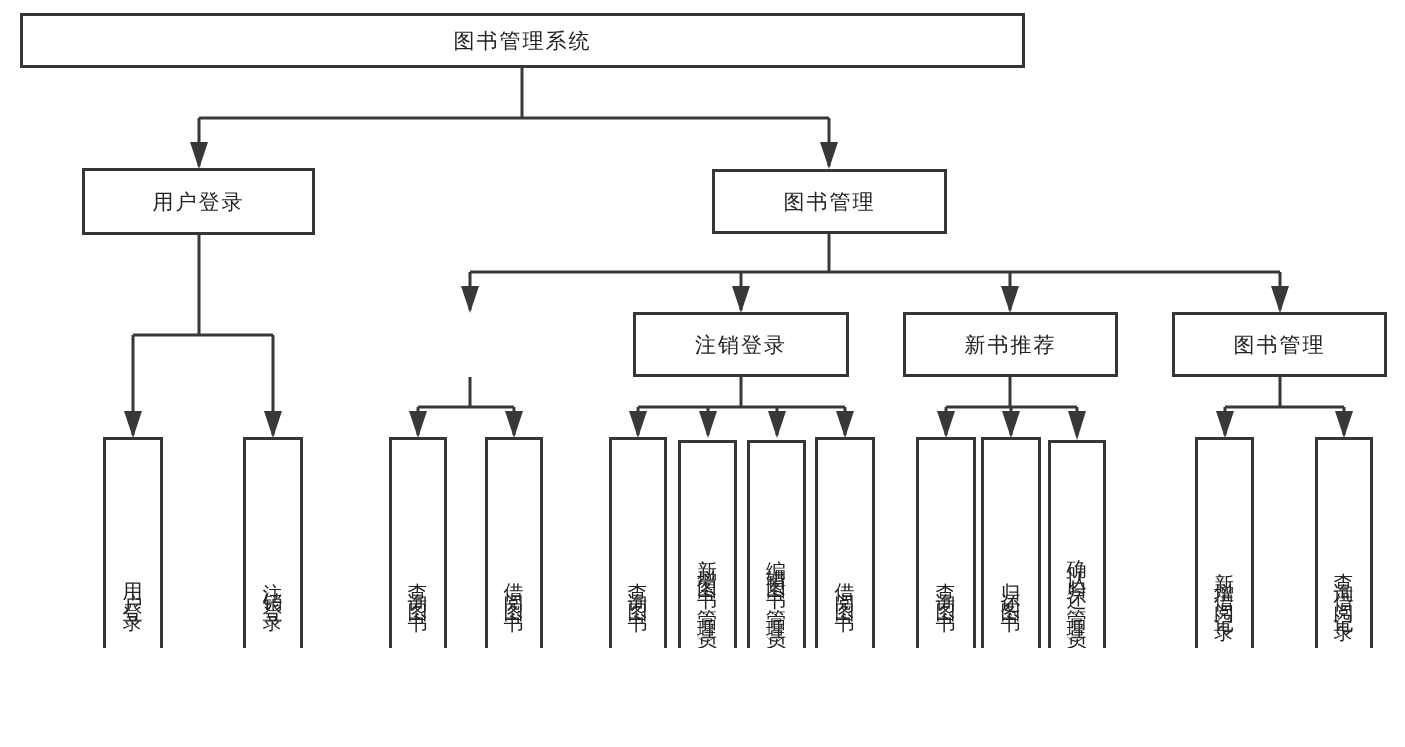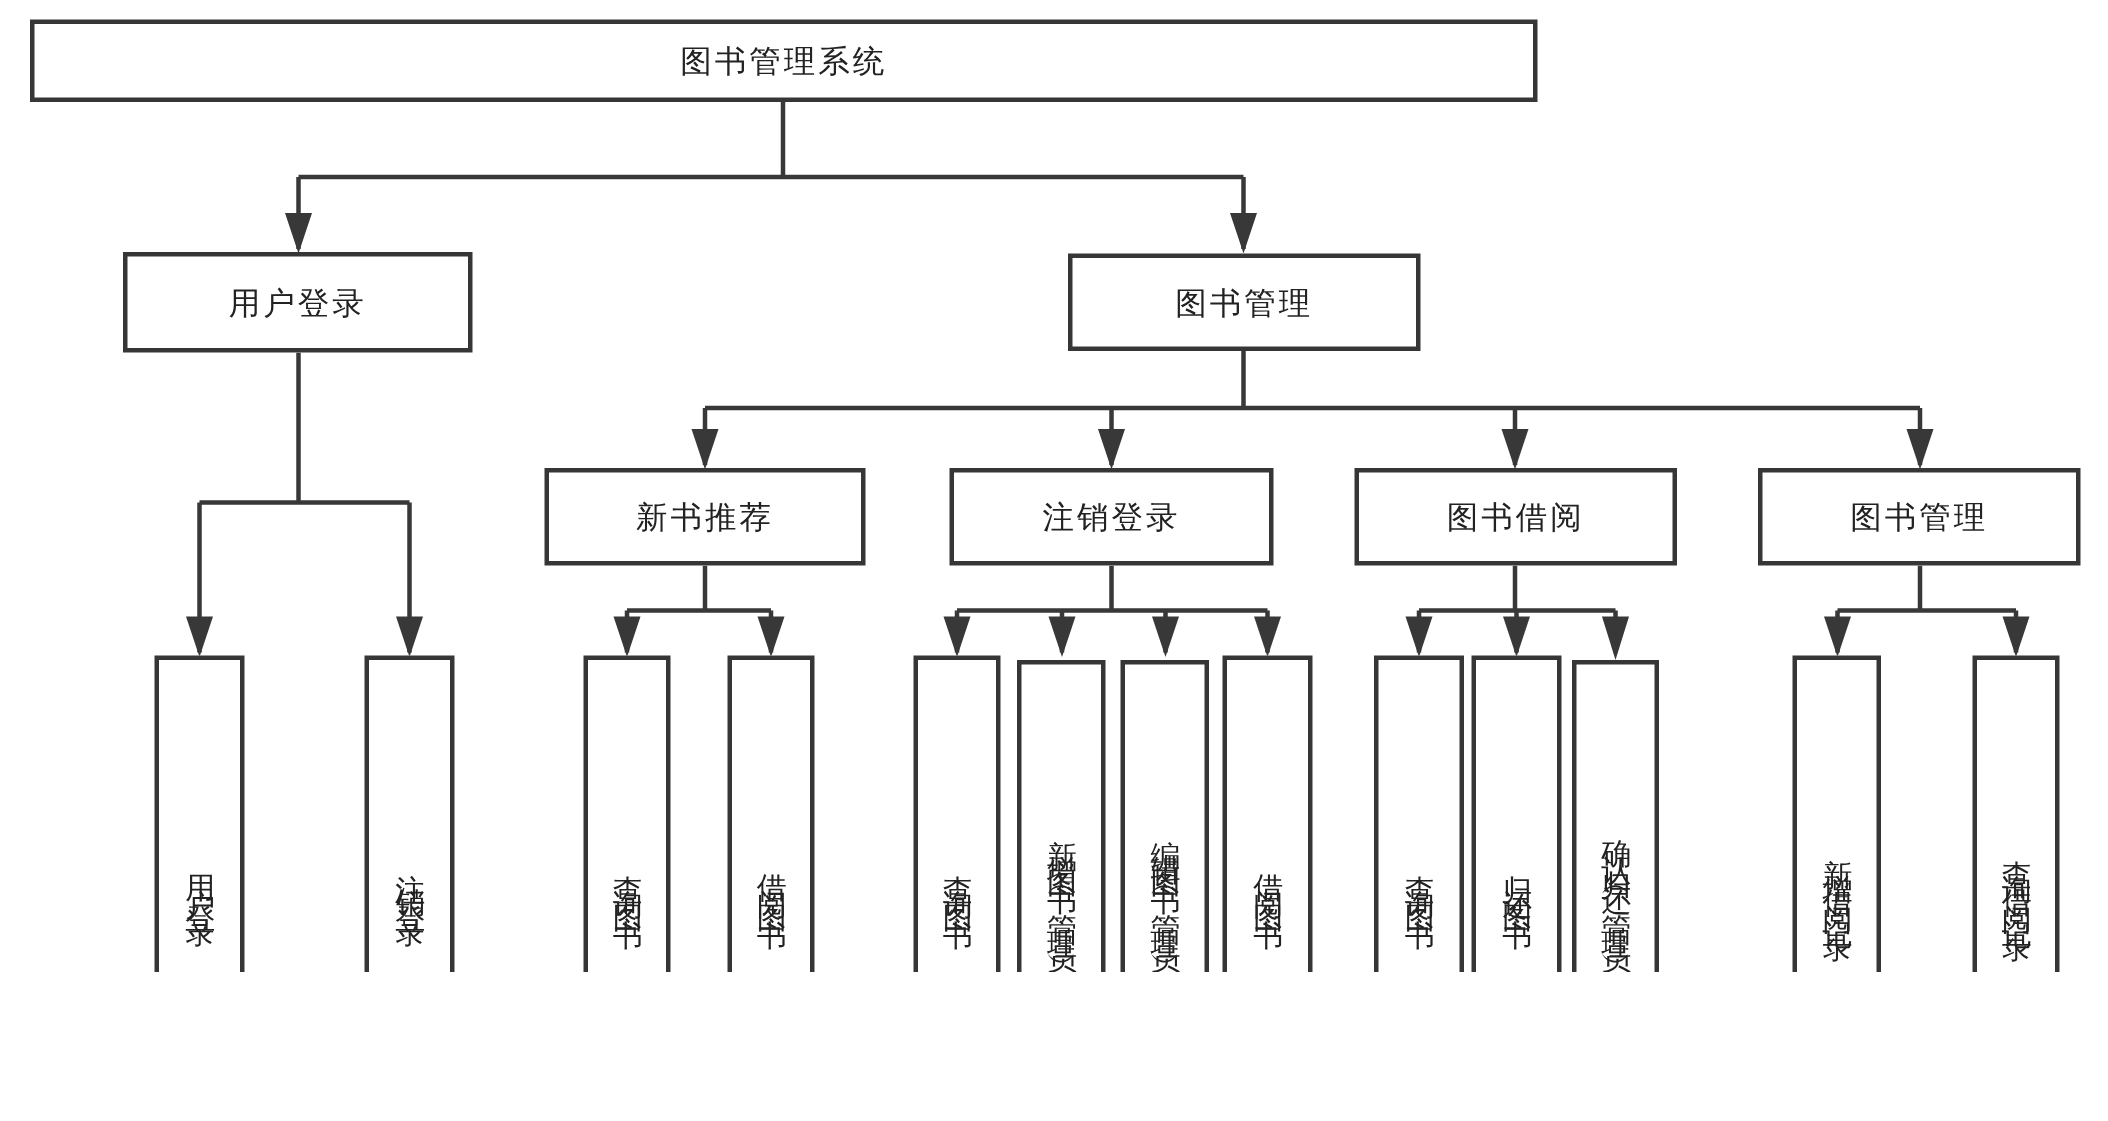--- a/index.html
+++ b/index.html
@@ -73,28 +73,25 @@
     <span class="hlabel">图书管理系统</span>
   </div>
 
   <div class="box" style="left:82px;top:168px;width:233px;height:67px">
     <span class="hlabel">用户登录</span>
   </div>
   <div class="box" style="left:712px;top:169px;width:235px;height:65px">
     <span class="hlabel">图书管理</span>
   </div>
 
-  <div class="box" style="left:363px;top:312px;width:214px;height:65px">
-    <span class="hlabel">新书推荐</span>
-  </div>
   <div class="box" style="left:633px;top:312px;width:216px;height:65px">
     <span class="hlabel">注销登录</span>
   </div>
   <div class="box" style="left:903px;top:312px;width:215px;height:65px">
-    <span class="hlabel">图书借阅</span>
+    <span class="hlabel">新书推荐</span>
   </div>
   <div class="box" style="left:1172px;top:312px;width:215px;height:65px">
     <span class="hlabel">图书管理</span>
   </div>
 
   <div class="box" style="left:103px;top:437px;width:60px;height:300px">
     <span class="vlabel">用户登录</span>
   </div>
   <div class="box" style="left:243px;top:437px;width:60px;height:300px">
     <span class="vlabel">注销登录</span>

